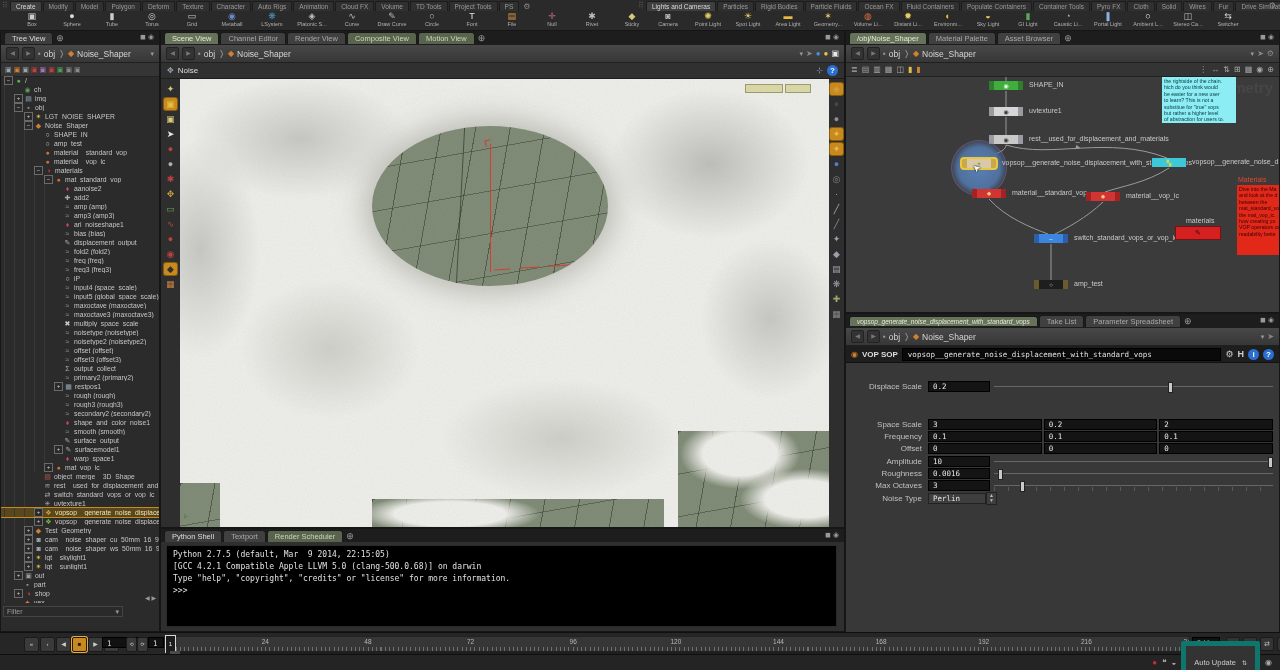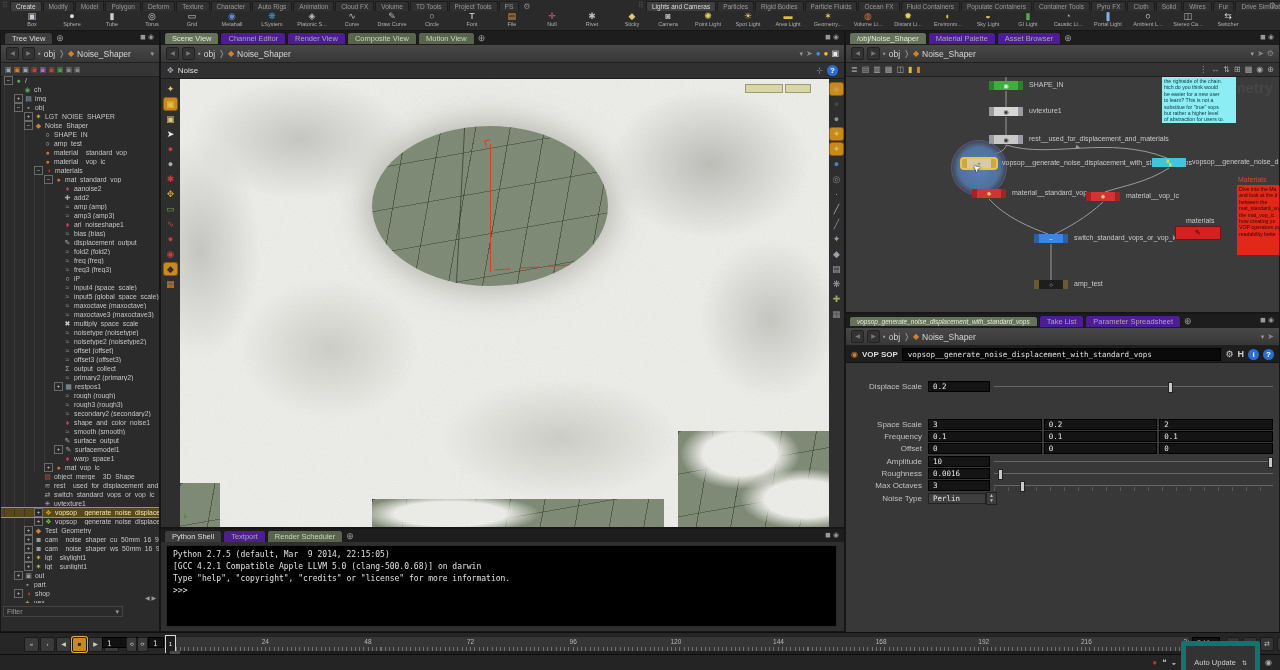--- a/index.html
+++ b/index.html
@@ -15,21 +15,21 @@
   .tools{position:absolute;top:11px;height:19px;display:flex;}
   .tool{width:40px;text-align:center;overflow:hidden;}
   .ticon{display:block;font-size:9px;line-height:10px;height:10px;}
   .tlabel{display:block;font-size:5.5px;color:#b0b0b0;white-space:nowrap;overflow:hidden;}
   .grip{position:absolute;top:2px;width:6px;color:#555;font-size:8px;line-height:8px;}
   .shgear{font-size:8px;color:#888;margin-left:3px;}
   
   .pane{position:absolute;background:#333;border:1px solid #161616;box-sizing:border-box;}
   .tabbar{position:absolute;left:0;top:0;right:0;height:14px;background:#1d1d1d;display:flex;
           align-items:center;gap:1px;padding-left:3px;box-sizing:border-box;}
-  .tab{font-size:7.5px;color:#a8a8a8;background:#4c1d95;border:1px solid #191919;border-bottom:none;
+  .tab{font-size:7.5px;color:#a8a8a8;background:#404040;border:1px solid #191919;border-bottom:none;
        padding:1px 7px;border-radius:3px 3px 0 0;white-space:nowrap;max-width:230px;overflow:hidden;}
   .tab.active{background:#66725a;color:#e4e9d6;}
   .tab.green{background:#59644c;color:#ccd3bb;}
   .tab.activedark{background:#3d3d3d;color:#ddd;}
   .tab.italic{font-style:italic;font-size:6.5px;}
   .addtab{font-size:9px;color:#999;margin-left:2px;}
   .corner{position:absolute;right:3px;top:2px;font-size:7px;color:#999;letter-spacing:2px;}
   .bcrumb{position:absolute;left:0;right:0;height:18px;background:linear-gradient(#484848,#373737);
           border-bottom:1px solid #202020;display:flex;align-items:center;padding:0 5px;box-sizing:border-box;gap:3px;}
   .navbtn{width:11px;height:11px;background:#333;border:1px solid #222;border-radius:2px;color:#777;

